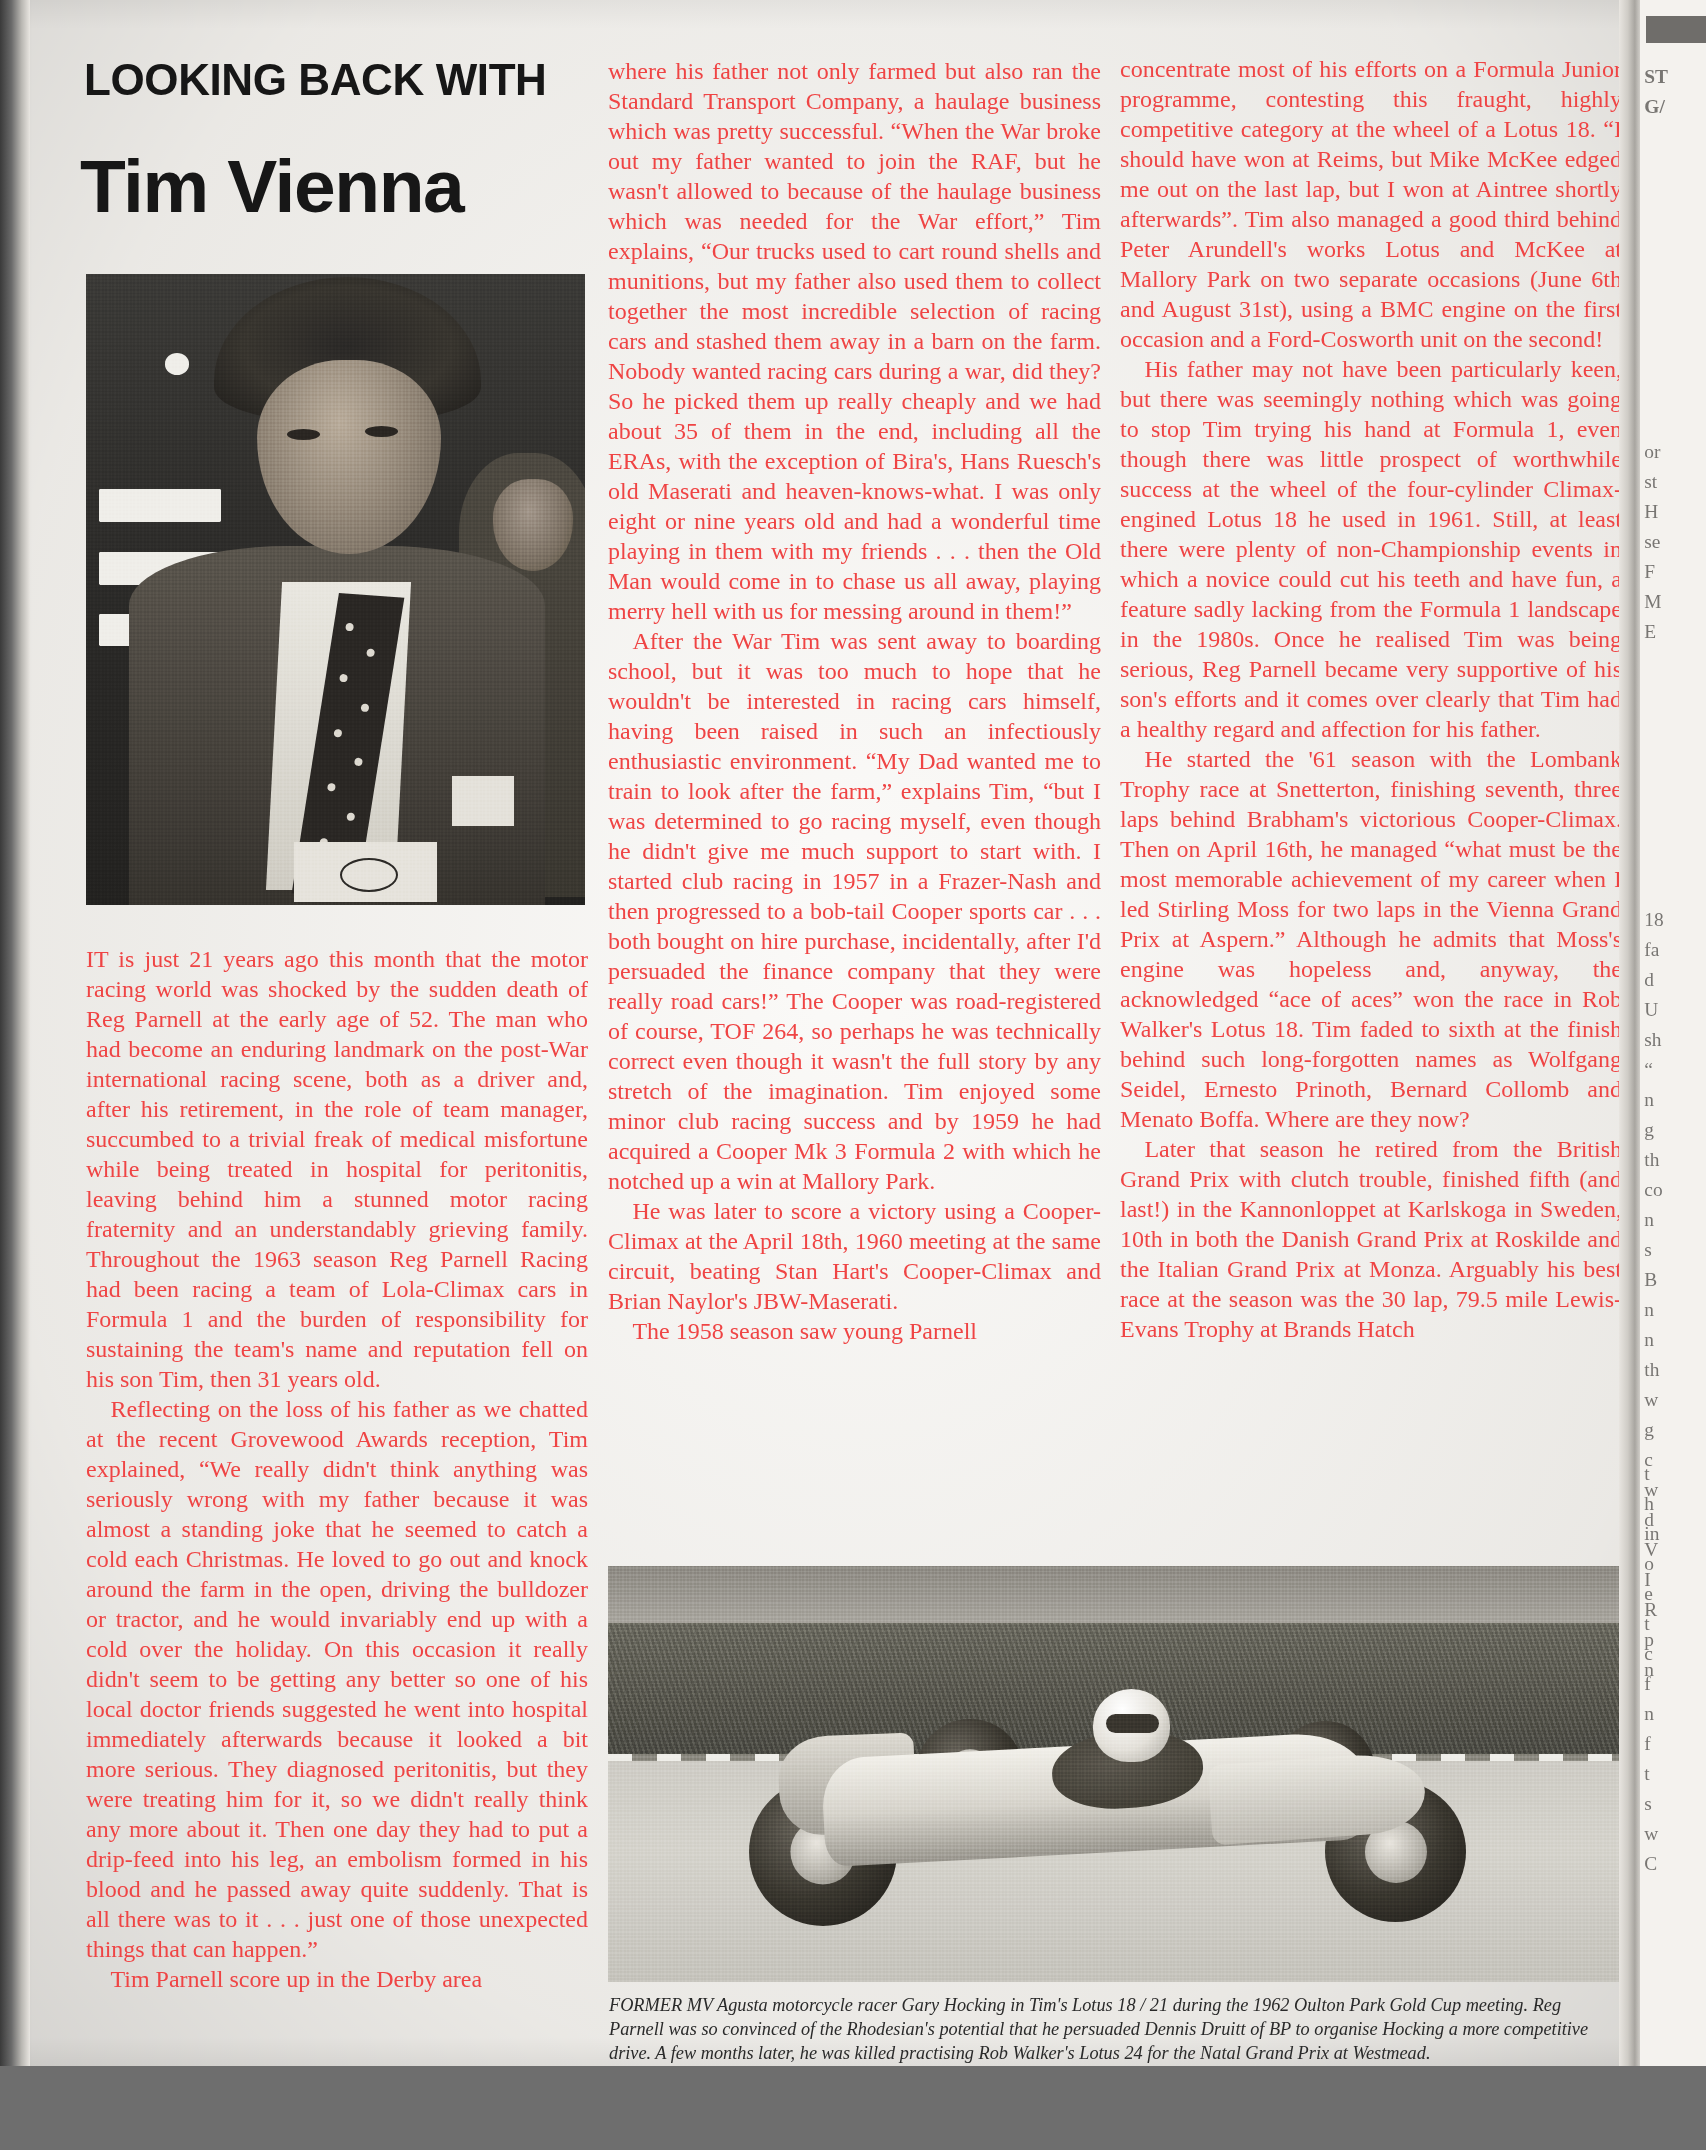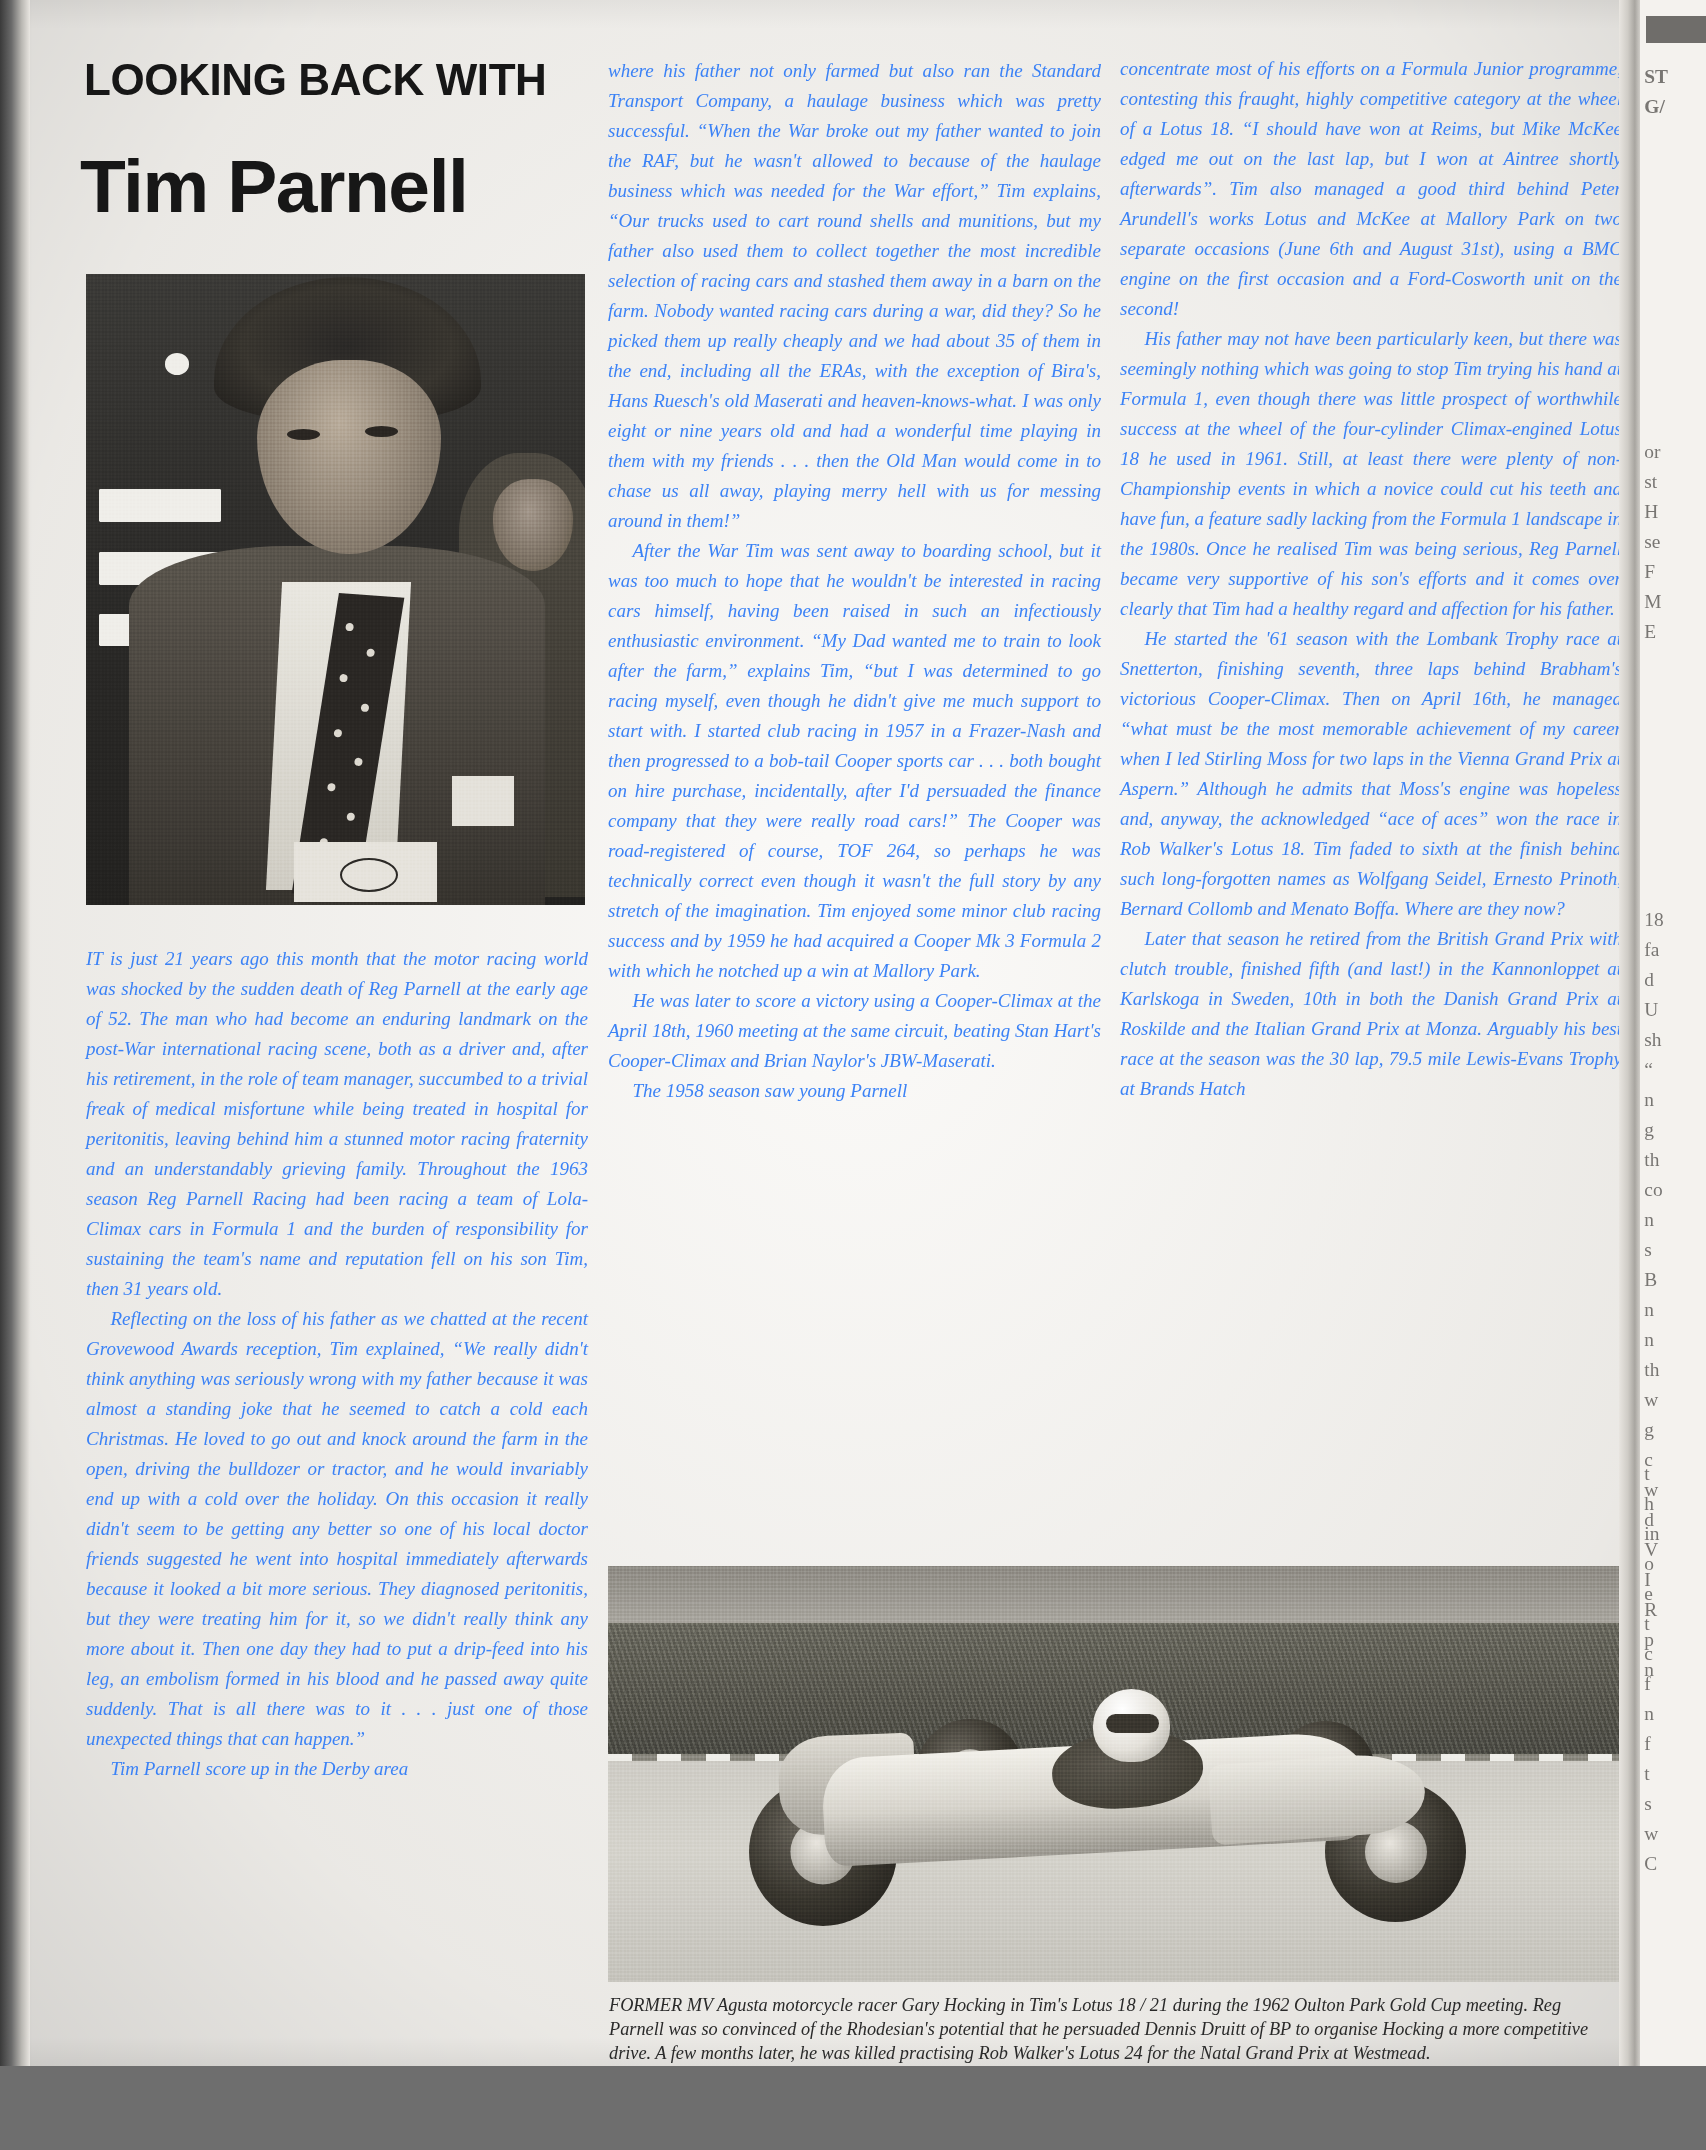--- a/index.html
+++ b/index.html
@@ -164,27 +164,26 @@
   .pp-grain{
     position:absolute; inset:0;
     background-image:
       repeating-linear-gradient(0deg, rgba(255,255,255,0.035) 0 0.7px, rgba(0,0,0,0.035) 0.7px 1.4px),
       repeating-linear-gradient(90deg, rgba(255,255,255,0.03) 0 0.7px, rgba(0,0,0,0.03) 0.7px 1.4px);
     mix-blend-mode: overlay;
   }
 
   
   .body-text{
-    font-size:19px;
+    font-size:24px;
     line-height:30px;
     text-align:justify;
     text-justify:inter-word;
     hyphens:none;
-    color:#3b82f6;
-    font-style:italic;
+    color:#ef4444;
   }
   .body-text p{ margin:0; text-indent:24.4px; }
   .body-text p.first{ text-indent:0; }
   .body-text p.first::first-letter{ }
 
   .c1-text{
     position:absolute; left:56px; top:944px; width:502px;
   }
   .c2-text{
     position:absolute; left:578px; top:56px; width:493px;
@@ -295,21 +294,21 @@
 <body>
 
 <div class="page">
   <div class="paper"></div>
 
   <div class="scan-gutter-left"></div>
 
   <div class="content">
 
     <div class="headline hl-1">LOOKING BACK WITH</div>
-    <div class="headline hl-2">Tim Parnell</div>
+    <div class="headline hl-2">Tim Vienna</div>
 
     <div class="photo-portrait">
       <div class="pp-bg"></div>
       <div class="pp-lightbar" style="left:13px;  top:215px; width:122px; height:33px;"></div>
       <div class="pp-lightbar" style="left:13px;  top:278px; width:143px; height:33px;"></div>
       <div class="pp-lightbar" style="left:13px;  top:340px; width:136px; height:32px;"></div>
       <div class="pp-lightbar" style="left:79px; top:79px; width:24.4px; height:21.5px; border-radius:50%;"></div>
       <div class="pp-person2"></div>
       <div class="pp-face2"></div>
       <div class="pp-body"></div>

